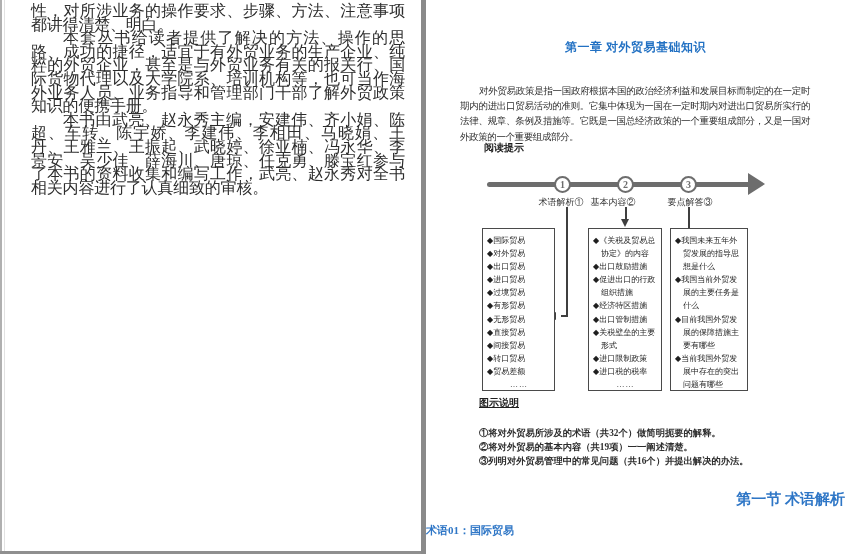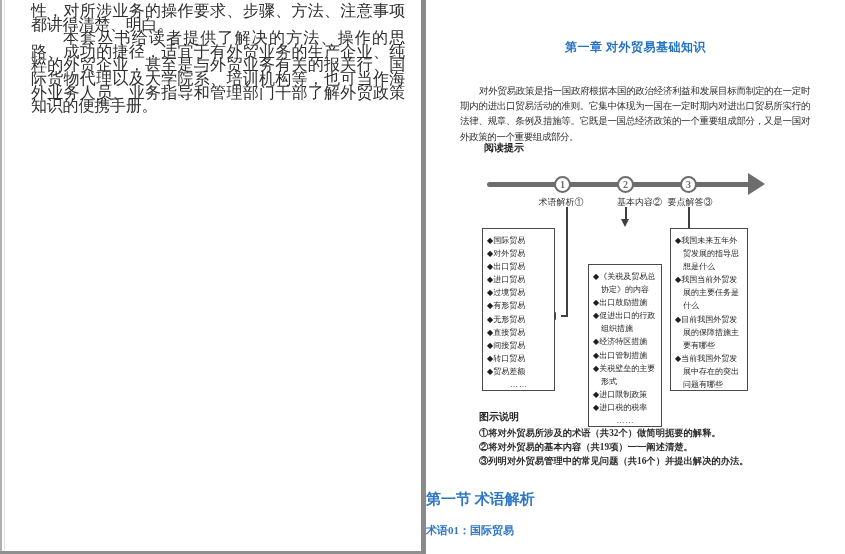--- a/index.html
+++ b/index.html
@@ -49,67 +49,68 @@
   .arrow-line { position:absolute; left:487px; top:182px; width:263px; height:5px; background:#6d6d6d; border-radius:3px; }
   .arrow-head { position:absolute; left:748px; top:173px; width:0; height:0;
     border-left:17px solid #6d6d6d; border-top:11px solid transparent; border-bottom:11px solid transparent; }
   .step-circle {
     position:absolute; top:176px; width:17px; height:17px;
     border:2px solid #6d6d6d; border-radius:50%; background:#fff;
     font-size:10px; line-height:13px; font-weight:bold; color:#6d6d6d; text-align:center;
   }
   .circle-1 { left:554px; } .circle-2 { left:617px; } .circle-3 { left:680px; }
   .step-label { position:absolute; top:196px; width:70px; text-align:center; font-size:9px; color:#333; }
-  .label-1 { left:526px; } .label-2 { left:592px;text-align:right; } .label-3 { left:655px; }
+  .label-1 { left:526px; } .label-2 { left:578px; } .label-3 { left:655px; }
 
   .conn { position:absolute; background:#3f3f3f; }
   .conn-v1 { left:566px; top:207px; width:2px; height:110px; }
   .conn-h1 { left:561px; top:315px; width:7px; height:2px; }
   .conn-v2 { left:625px; top:207px; width:2px; height:13px; }
   .conn-v3 { left:688px; top:207px; width:2px; height:110px; }
   .conn-h3 { left:688px; top:315px; width:8px; height:2px; }
   .ah { position:absolute; width:0; height:0; }
   .ah-left  { left:548px; top:312px; border-right:8px solid #3f3f3f; border-top:4.5px solid transparent; border-bottom:4.5px solid transparent; }
   .ah-down  { left:621px; top:219px; border-top:8px solid #3f3f3f; border-left:4.5px solid transparent; border-right:4.5px solid transparent; }
   .ah-right { left:694px; top:312px; border-left:8px solid #3f3f3f; border-top:4.5px solid transparent; border-bottom:4.5px solid transparent; }
 
   .term-box {
     position:absolute; top:228px; height:163px;
     border:1px solid #4a4a4a; background:#fff;
     font-size:8px; line-height:13.1px; color:#1f1f1f;
     padding:5px 3px 16px 4px; overflow:hidden;
   }
   .box-1 { left:482px; width:73px; }
-  .box-2 { left:588px; width:74px;margin-top:36px; }
+  .box-2 { left:588px; width:74px; }
   .box-3 { left:670px; width:78px; }
   .box-item { padding-left:8px; text-indent:-8px; }
   .box-ellipsis { text-align:center; letter-spacing:1px; }
 
   
-  .legend-label { position:absolute; left:479px; top:410px; font-size:10px; font-weight:bold; color:#1f1f1f; }
+  .legend-label { position:absolute; left:479px; top:396px; font-size:10px; font-weight:bold; color:#1f1f1f;text-decoration:underline; }
   .legend-lines { position:absolute; left:479px; top:426px; width:345px; font-size:9.3px; line-height:14.2px; color:#2d2d2d;font-weight:bold; }
 
   
   .section-title {
     position:absolute; left:426px; top:490px; width:419px;
-    text-align:left; font-size:15px; font-weight:bold; color:#2e76c6;
+    text-align:right; font-size:15px; font-weight:bold; color:#2e76c6;
   }
   .term-heading {
     position:absolute; left:426px; top:523px; width:419px;
     font-size:11px; font-weight:bold; color:#2e76c6;
   }
 </style>
 </head>
 <body>
 
 <div class="top-edge"></div>
 <div class="left-page">
   <div class="lp-text">
     <p>性，对所涉业务的操作要求、步骤、方法、注意事项都讲得清楚、明白。</p>
     <p class="indent">本套丛书给读者提供了解决的方法、操作的思路、成功的捷径，适宜于有外贸业务的生产企业、纯粹的外贸企业，甚至是与外贸业务有关的报关行、国际货物代理以及大学院系、培训机构等，也可当作海外业务人员、业务指导和管理部门干部了解外贸政策知识的便携手册。</p>
+    <p class="indent">本书由武亮、赵永秀主编，安建伟、齐小娟、陈超、车转、陈宇娇、李建伟、李相田、马晓娟、王丹、王雅兰、王振起、武晓婷、徐亚楠、冯永华、李景安、吴少佳、薛海川、唐琼、任克勇、滕宝红参与了本书的资料收集和编写工作，武亮、赵永秀对全书相关内容进行了认真细致的审核。</p>
   </div>
 </div>
 <div class="left-outer-sliver"></div>
 <div class="left-page-edge-line"></div>
 <div class="left-page-bottom"></div>
 <div class="page-divider"></div>
 
 <div class="right-page"></div>
 
 <div class="chapter-title">第一章 对外贸易基础知识</div>

